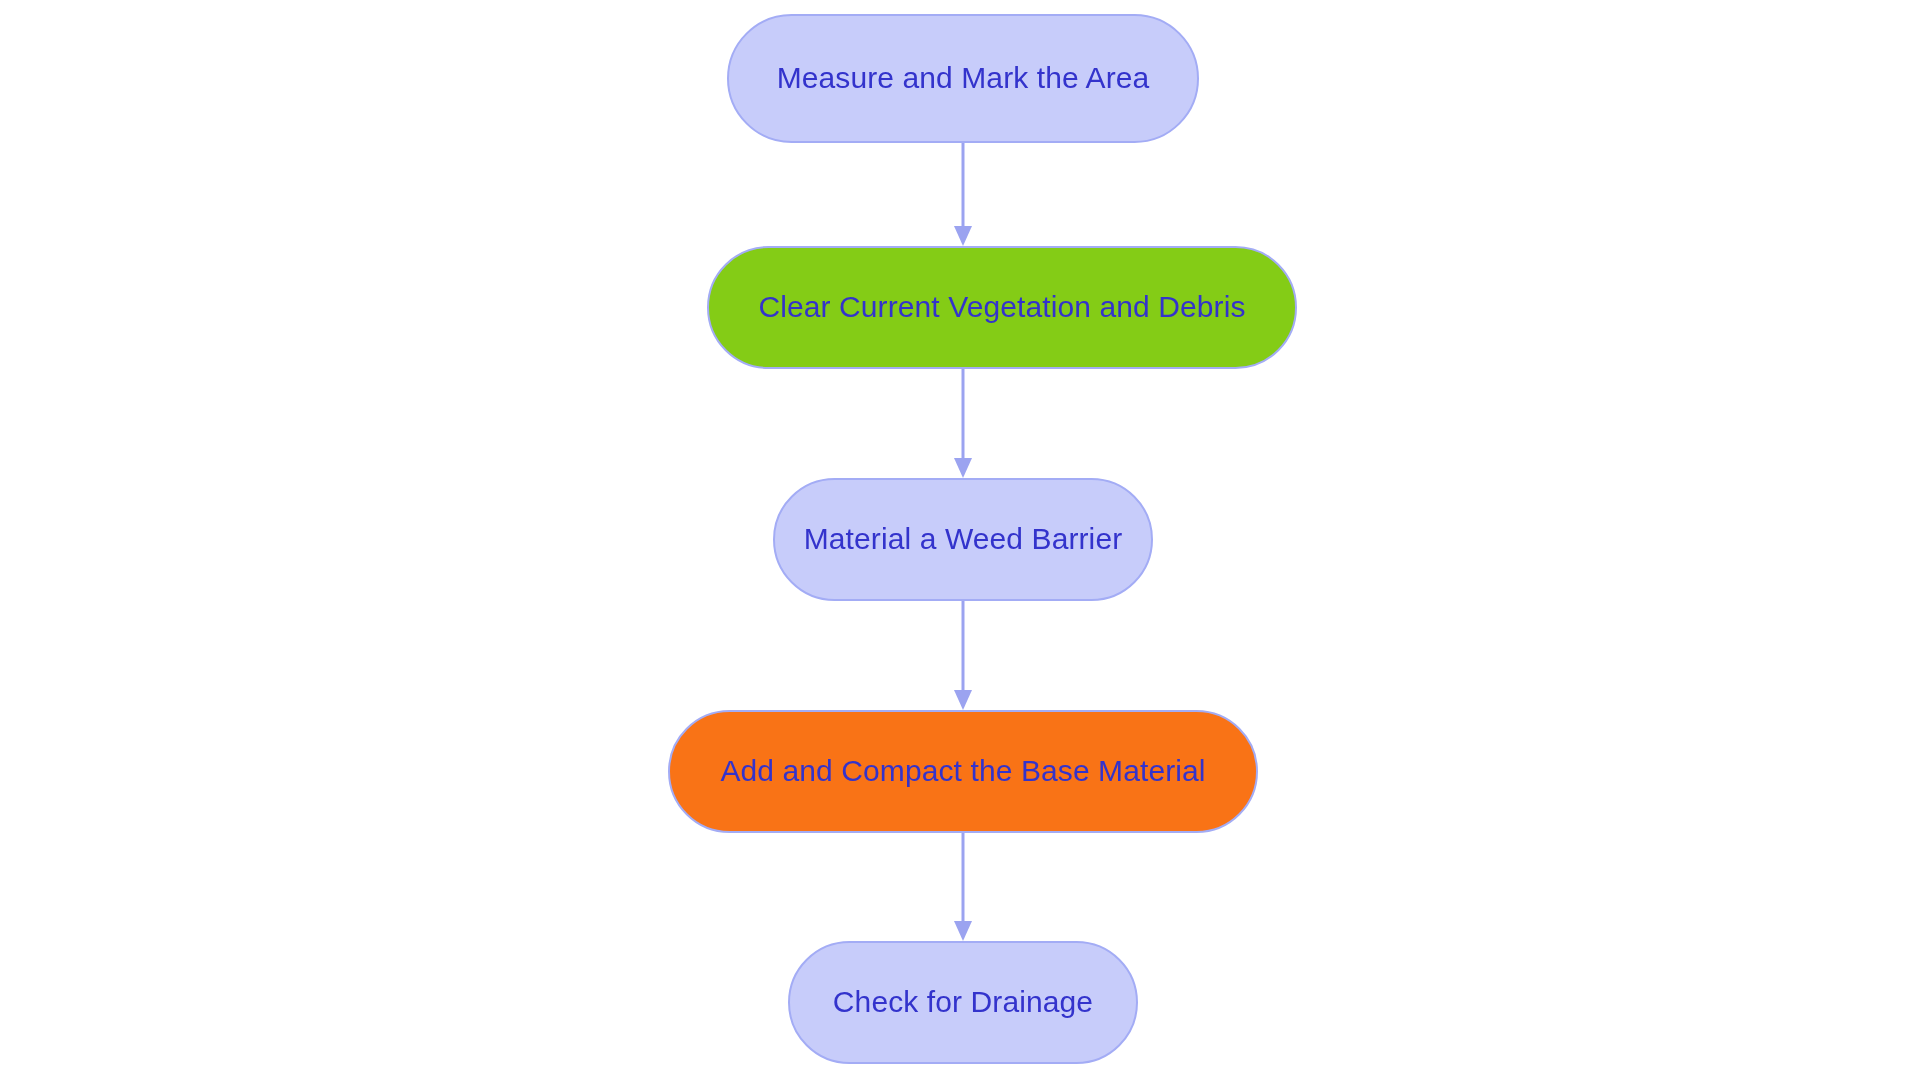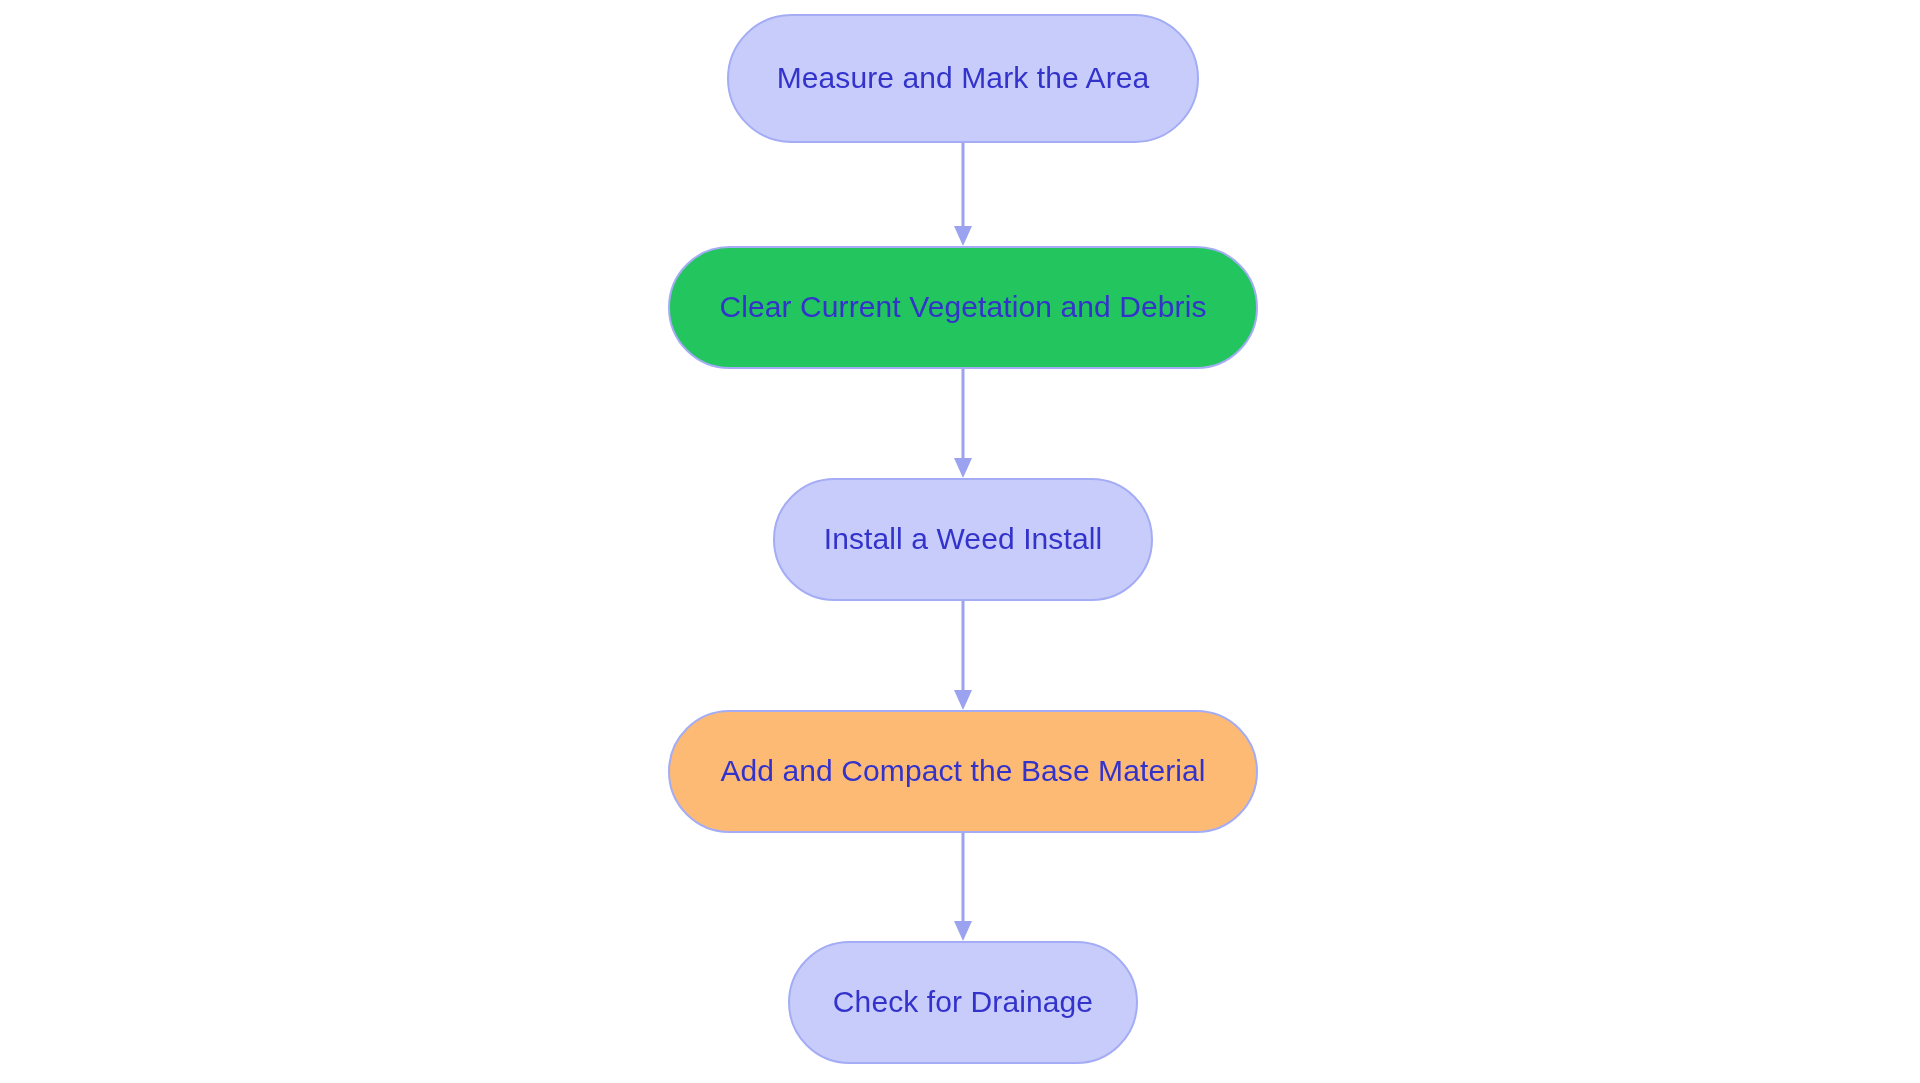--- a/index.html
+++ b/index.html
@@ -69,29 +69,29 @@
         <polygon points="954,690 972,690 963,710" fill="#9ba3f0"></polygon>
         <line x1="963" y1="833" x2="963" y2="921" stroke="#9ba3f0" stroke-width="3"></line>
         <polygon points="954,921 972,921 963,941" fill="#9ba3f0"></polygon>
       </g>
   </svg>
 
   <div class="node" id="node-n1" style="left: 963px; top: 14px; width: 472px; height: 129px; background: rgb(199, 204, 250); border-color: rgb(163, 172, 245);">
     <span class="node-label" style="color: rgb(51, 51, 204);">Measure and Mark the Area</span>
   </div>
 
-  <div class="node" id="node-n2" style="left: 963px; top: 246px; width: 590px; height: 123px; background: #22c55e; border-color: rgb(163, 172, 245); justify-content: center;">
+  <div class="node" id="node-n2" style="left: 1002px; top: 246px; width: 590px; height: 123px; background: #84cc16; border-color: rgb(163, 172, 245); justify-content: center;">
     <span class="node-label" style="color: rgb(51, 51, 204);">Clear Current Vegetation and Debris</span>
   </div>
 
   <div class="node" id="node-n3" style="left: 963px; top: 478px; width: 380px; height: 123px; background: rgb(199, 204, 250); border-color: rgb(163, 172, 245);">
-    <span class="node-label" style="color: rgb(51, 51, 204);">Install a Weed Install</span>
+    <span class="node-label" style="color: rgb(51, 51, 204);">Material a Weed Barrier</span>
   </div>
 
-  <div class="node" id="node-n4" style="left: 963px; top: 710px; width: 590px; height: 123px; background: #fdba74; border-color: rgb(163, 172, 245);">
+  <div class="node" id="node-n4" style="left: 963px; top: 710px; width: 590px; height: 123px; background: #f97316; border-color: rgb(163, 172, 245);">
     <span class="node-label" style="color: rgb(51, 51, 204);">Add and Compact the Base Material</span>
   </div>
 
   <div class="node" id="node-n5" style="left: 963px; top: 941px; width: 350px; height: 123px; background: rgb(199, 204, 250); border-color: rgb(163, 172, 245);">
     <span class="node-label" style="color: rgb(51, 51, 204);">Check for Drainage</span>
   </div>
 
 </div>
 
 </body></html>

